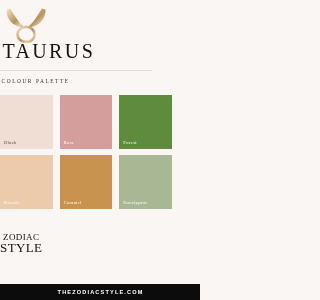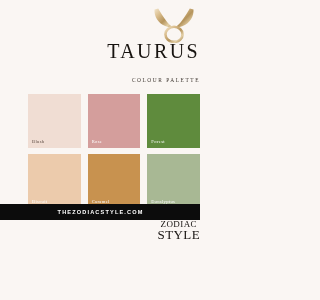--- a/index.html
+++ b/index.html
@@ -4,27 +4,27 @@
 <style>
   html,body{margin:0;padding:0;}
   body{
     width:200px;height:300px;
     background:#faf6f3;
     font-family:"Liberation Serif", serif;
     overflow:hidden;
     position:relative;
   }
   .page{
-    width:200px;height:220px;
+    width:200px;height:300px;
     position:relative;
     box-sizing:border-box;
     background:#faf6f3;
     display:flex;
     flex-direction:column;
-    align-items:flex-end;
+    align-items:flex-start;
   }
 
   
   .glyph-wrap{
     margin-top:7px;
     width:52px;height:36px;
     display:flex;align-items:center;justify-content:center;
   }
   .glyph-wrap svg{display:block;}
 
@@ -75,21 +75,21 @@
     font-family:"Liberation Serif", serif;
     font-size:4.6px;
     letter-spacing:0.35px;
     line-height:1;
     padding:0 0 4px 4px;
     white-space:nowrap;
   }
 
   
   .logo-block{
-    margin-top:13px;
+    margin-top:25px;
     display:flex;
     flex-direction:column;
     align-items:center;
     line-height:0.88;
   }
   .logo-line{
     font-family:"Liberation Serif", serif;
     font-size:9px;
     letter-spacing:0.4px;
     color:#16120f;

